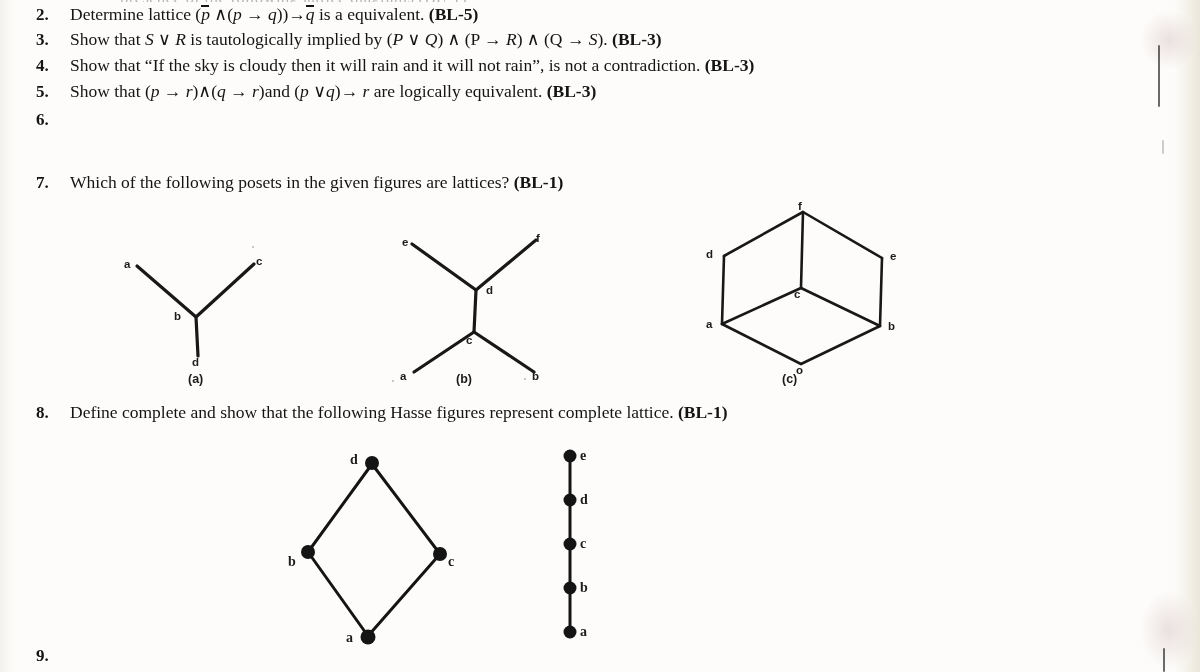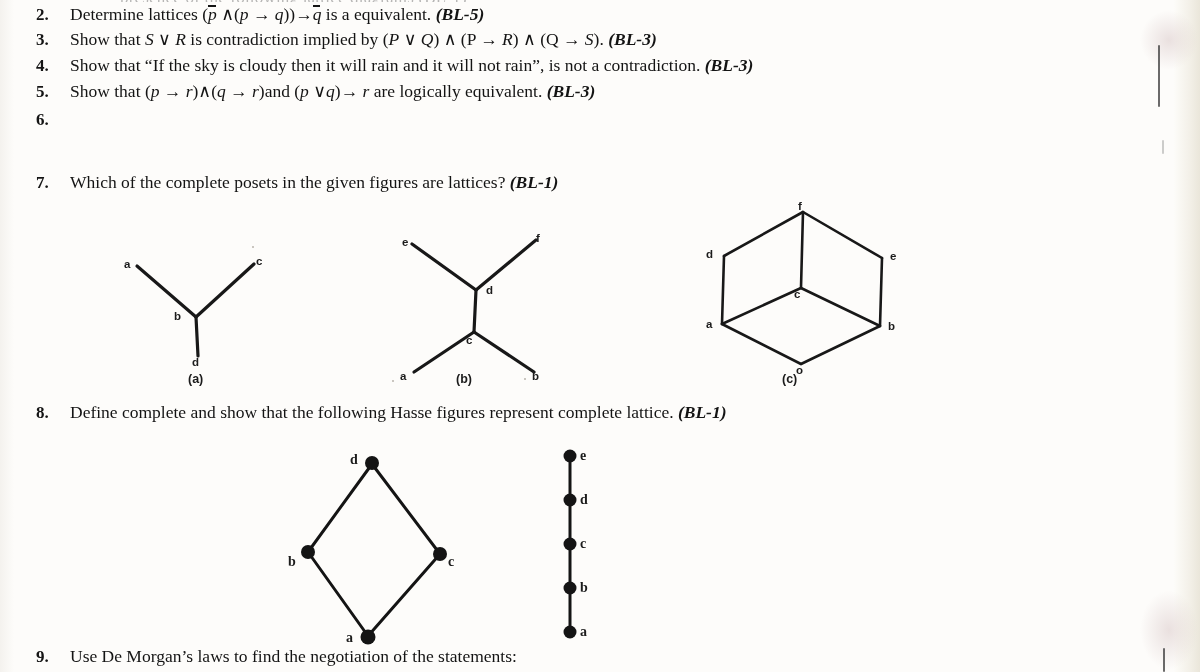--- a/index.html
+++ b/index.html
@@ -72,21 +72,21 @@
     font-weight: bold;
     font-size: 17px;
     width: 34px;
     flex: 0 0 34px;
     text-align: left;
   }
   .q-body {
     font-size: 17.5px;
     line-height: 1.15;
   }
-  .bl { font-weight: bold; font-style: italic; }
+  .bl { font-weight: bold; }
   i.v { font-style: italic; }
   .op { font-style: normal; }
   .neg {
     position: relative;
     display: inline-block;
     font-style: normal;
   }
   .negbar::before {
     content: "";
     position: absolute;
@@ -141,29 +141,29 @@
   <div class="smudge smudge-2"></div>
   <div class="margin-mark mark-1"></div>
   <div class="margin-mark mark-2"></div>
   <div class="margin-mark mark-3"></div>
 
   <div class="cropped-top">presence of the following lattice diagrams (BL-1)</div>
 
   <div class="q" style="left:36px; top:4px;">
     <span class="q-num">2.</span>
     <span class="q-body">
-      <span>Determine lattices (</span><span class="neg negbar"><i class="v">p</i></span> <span class="op">∧</span><span class="op">(</span><i class="v">p</i> <span class="op">→</span> <i class="v">q</i><span class="op">))</span><span class="op">→</span><span class="neg negbar"><i class="v">q</i></span><span> is a equivalent.</span>
+      <span>Determine lattice (</span><span class="neg negbar"><i class="v">p</i></span> <span class="op">∧</span><span class="op">(</span><i class="v">p</i> <span class="op">→</span> <i class="v">q</i><span class="op">))</span><span class="op">→</span><span class="neg negbar"><i class="v">q</i></span><span> is a equivalent.</span>
       <span class="bl">(BL-5)</span>
     </span>
   </div>
 
   <div class="q" style="left:36px; top:29px;">
     <span class="q-num">3.</span>
     <span class="q-body">
-      <span>Show that </span><i class="v">S</i> <span class="op">∨</span> <i class="v">R</i><span> is contradiction implied by </span>(<i class="v">P</i> <span class="op">∨</span> <i class="v">Q</i>) <span class="op">∧</span> (<span>P</span> <span class="op">→</span> <i class="v">R</i>) <span class="op">∧</span> (<span>Q</span> → <i class="v">S</i>).
+      <span>Show that </span><i class="v">S</i> <span class="op">∨</span> <i class="v">R</i><span> is tautologically implied by </span>(<i class="v">P</i> <span class="op">∨</span> <i class="v">Q</i>) <span class="op">∧</span> (<span>P</span> <span class="op">→</span> <i class="v">R</i>) <span class="op">∧</span> (<span>Q</span> → <i class="v">S</i>).
       <span class="bl">(BL-3)</span>
     </span>
   </div>
 
   <div class="q" style="left:36px; top:55px;">
     <span class="q-num">4.</span>
     <span class="q-body">
       <span>Show that “If the sky is cloudy then it will rain and it will not rain”, is not a contradiction.</span>
       <span class="bl">(BL-3)</span>
     </span>
@@ -177,21 +177,21 @@
     </span>
   </div>
 
   <div class="q" style="left:36px; top:110px;">
     <span class="q-num">6.</span>
   </div>
 
   <div class="q" style="left:36px; top:172px;">
     <span class="q-num">7.</span>
     <span class="q-body">
-      <span>Which of the complete posets in the given figures are lattices?</span>
+      <span>Which of the following posets in the given figures are lattices?</span>
       <span class="bl">(BL-1)</span>
     </span>
   </div>
 
   <div class="fig" style="left:112px; top:244px; width:180px; height:140px;">
     <svg width="180" height="140" viewBox="0 0 180 140">
       <g stroke="#181818" stroke-width="3.2" stroke-linecap="round" fill="none">
         <line x1="25" y1="22" x2="84" y2="73"></line>
         <line x1="142" y1="20" x2="84" y2="73"></line>
         <line x1="84" y1="73" x2="86" y2="112"></line>
@@ -298,18 +298,15 @@
     </svg>
     <span class="node-label serif" style="left:28px; top:4px;">e</span>
     <span class="node-label serif" style="left:28px; top:48px;">d</span>
     <span class="node-label serif" style="left:28px; top:92px;">c</span>
     <span class="node-label serif" style="left:28px; top:136px;">b</span>
     <span class="node-label serif" style="left:28px; top:180px;">a</span>
   </div>
 
   <div class="q" style="left:36px; top:646px;">
     <span class="q-num">9.</span>
-    <span class="q-body">
-      <span>Use De Morgan’s laws to find the negotiation of the statements:</span>
-    </span>
   </div>
 
 </div>
 
 </body></html>

